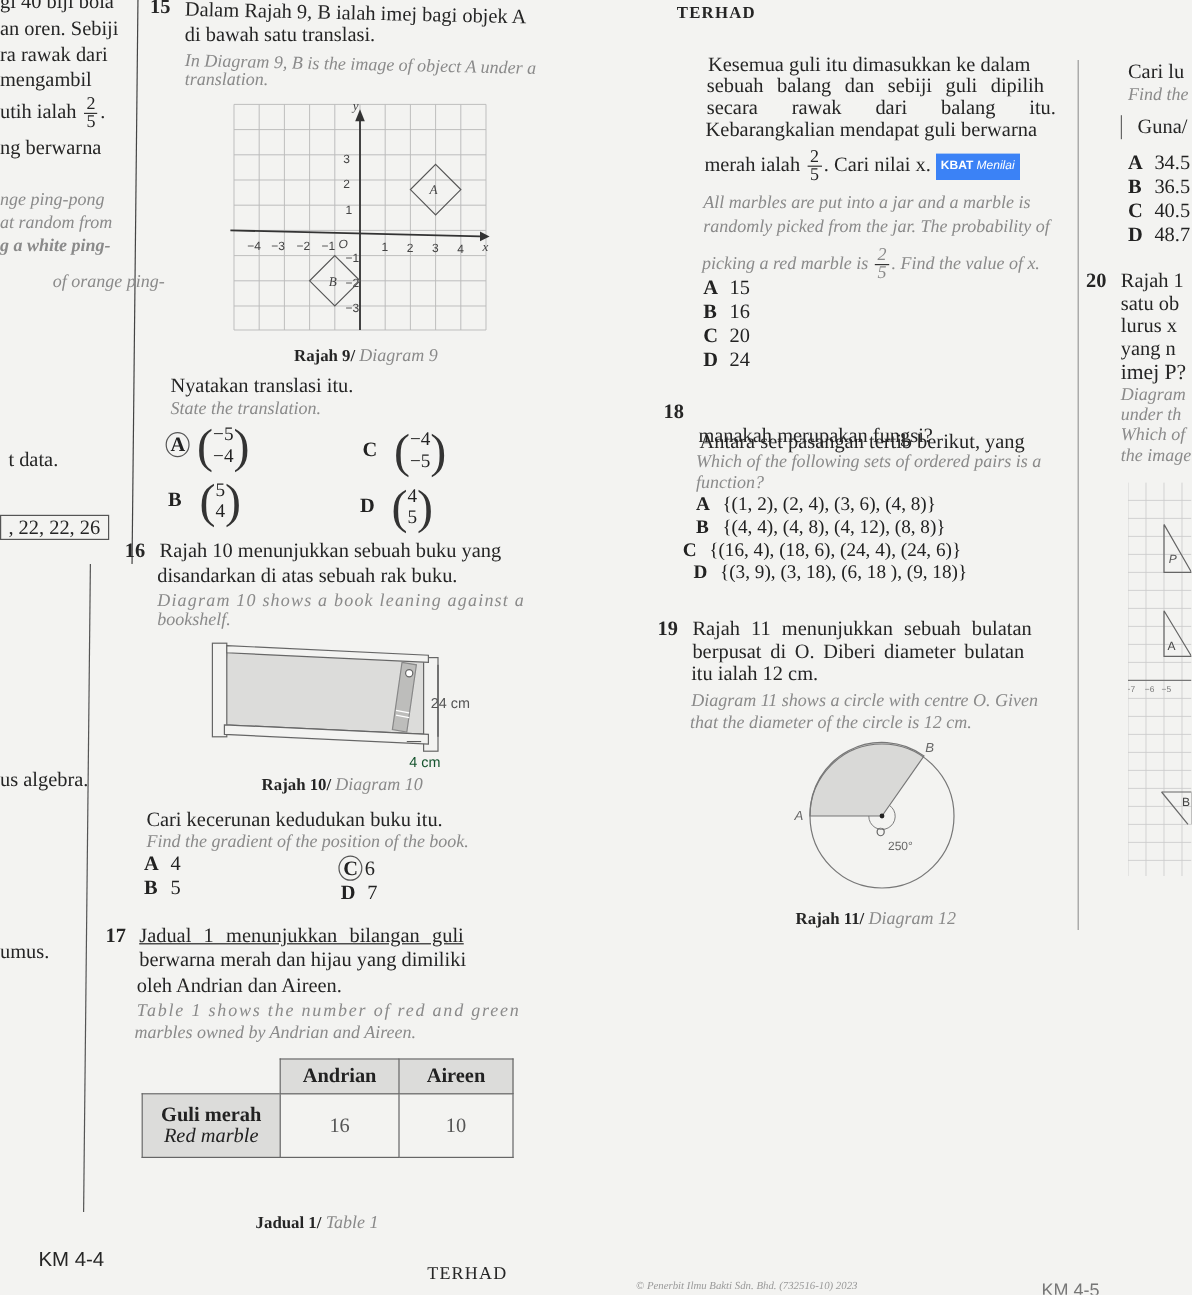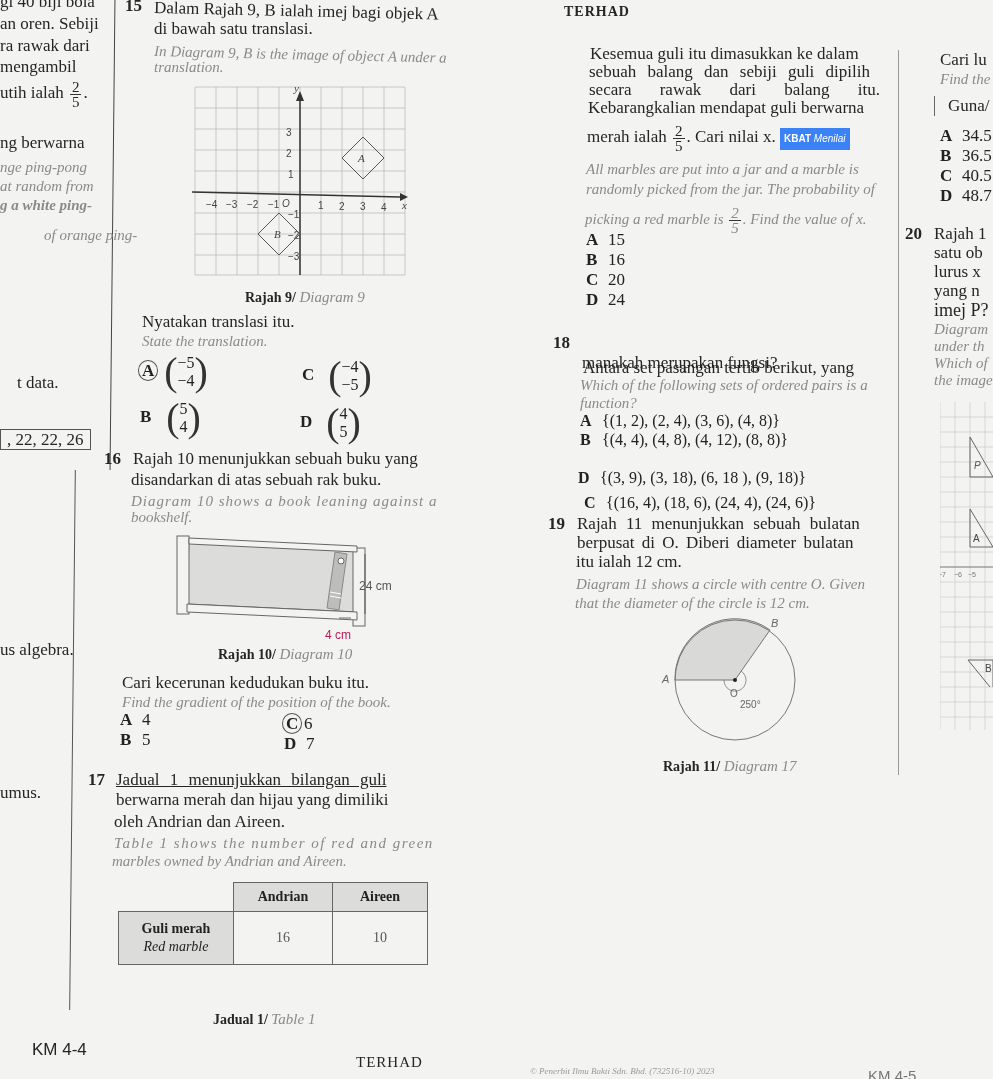--- a/index.html
+++ b/index.html
@@ -13,21 +13,21 @@
   .frac { display:inline-flex; flex-direction:column; align-items:center; vertical-align:middle; font-size:15px; line-height:14px; margin:0 2px; }
   .frac .n { border-bottom:1px solid #333; padding:0 2px; }
   .vec { display:inline-flex; align-items:center; vertical-align:middle; }
   .vec .par { font-size:40px; line-height:40px; font-weight:200; color:#333; }
   .vec .col { display:flex; flex-direction:column; align-items:center; font-size:16px; line-height:18px; }
   .opt { position:absolute; font-size:17px; white-space:nowrap; }
   .opt .lbl { font-weight:bold; display:inline-block; width:22px; }
   .circled { border:1px solid #555; border-radius:50%; padding:0 3px; }
   .badge { display:inline-block; background:#3b82f6; color:#fff; font-family:"Liberation Sans",sans-serif; font-size:10px; font-weight:bold; padding:1px 4px; vertical-align:middle; }
   .badge i { font-weight:normal; }
-  table.marbles { border-collapse:collapse; font-size:14px; }
+  table.marbles { border-collapse:collapse; font-size:17px; }
   table.marbles td { border:1px solid #666; text-align:center; }
   .hdr { background:#dcdcda; font-weight:bold; }
   .rowhdr { background:#dcdcda; width:112px; height:50px; line-height:18px; }
   .rowhdr .en { font-style:italic; font-weight:normal; }
   .cell { width:86px; color:#555; }
   .datbox { border:1px solid #555; padding:0 6px; }
   .footer { font-family:"Liberation Sans",sans-serif; }
 </style>
 </head>
 <body>
@@ -40,26 +40,26 @@
 <div class="t" style="left:0;top:14px;">an oren. Sebiji</div>
 <div class="t" style="left:0;top:36px;">ra rawak dari</div>
 <div class="t" style="left:0;top:57px;">mengambil</div>
 <div class="t" style="left:0;top:80px;">
   <span>utih ialah</span>
   <span class="frac">
       <span class="n">2</span>
       <span>5</span>
     </span>.
 </div>
-<div class="t" style="left:0;top:113px;margin-top:20px;">ng berwarna</div>
+<div class="t" style="left:0;top:113px;">ng berwarna</div>
 <div class="t it" style="left:0;top:158px;">nge ping-pong</div>
 <div class="t it" style="left:0;top:177px;">at random from</div>
 <div class="t it" style="left:0;top:196px;font-weight:bold;">g a white ping-</div>
 <div class="t it" style="left:0;top:226px;padding-left:44px;">of orange ping-</div>
-<div class="t" style="left:17px;top:373px;">t data.</div>
+<div class="t" style="left:7px;top:373px;">t data.</div>
 <div class="t" style="left:0;top:430px;"><span class="datbox">, 22, 22, 26</span></div>
 <div class="t" style="left:0;top:640px;">us algebra.</div>
 <div class="t" style="left:0;top:783px;">umus.</div>
 
 <div class="t b" style="left:125px;top:-4px;">15</div>
 <div class="t" style="left:154px;top:-2px;transform:rotate(1.3deg);transform-origin:left;">Dalam Rajah 9, B ialah imej bagi objek A</div>
 <div class="t" style="left:154px;top:19px;">di bawah satu translasi.</div>
 <div class="t it" style="left:154px;top:42px;transform:rotate(1.3deg);transform-origin:left;">In Diagram 9, B is the image of object A under a</div>
 <div class="t it" style="left:154px;top:58px;">translation.</div>
 
@@ -181,21 +181,21 @@
   <polygon points="12,70 182,78 182,86 12,78" fill="#f3f3f1" stroke="#666"></polygon>
   <polygon points="14,4 182,12 182,18 14,10" fill="#f3f3f1" stroke="#666"></polygon>
   <polygon points="160,18 172,20 164,76 152,74" fill="#bdbdbb" stroke="#888"></polygon>
   <circle cx="166" cy="27" r="3" fill="#fff" stroke="#666"></circle>
   <line x1="155" y1="58" x2="166" y2="60" stroke="#fff"></line>
     <line x1="155" y1="62" x2="166" y2="64" stroke="#fff"></line>
   <line x1="190" y1="20" x2="190" y2="80" stroke="#444" stroke-width="0.8"></line>
   <line x1="164" y1="84" x2="176" y2="84" stroke="#444" stroke-width="0.8"></line>
 </svg>
 <div class="t" style="left:359px;top:576px;font-family:'Liberation Sans',sans-serif;font-size:12px;color:#555;">24 cm</div>
-<div class="t" style="left:325px;top:625px;font-family:'Liberation Sans',sans-serif;font-size:12px;color:#be185d;">4 cm</div>
+<div class="t" style="left:341px;top:625px;font-family:'Liberation Sans',sans-serif;font-size:12px;color:#14532d;">4 cm</div>
 
 <div class="t" style="left:218px;top:645px;font-size:14px;">
   <span class="b">Rajah 10/</span>
   <span class="it">Diagram 10</span>
 </div>
 <div class="t" style="left:122px;top:673px;">Cari kecerunan kedudukan buku itu.</div>
 <div class="t it" style="left:122px;top:693px;">Find the gradient of the position of the book.</div>
 <div class="opt" style="left:120px;top:710px;"><span class="lbl">A</span><span>4</span></div>
 <div class="opt" style="left:120px;top:730px;"><span class="lbl">B</span><span>5</span></div>
 <div class="opt" style="left:282px;top:714px;"><span class="lbl"><span class="circled">C</span></span><span>6</span></div>
@@ -261,21 +261,21 @@
 <div class="opt" style="left:586px;top:270px;"><span class="lbl">C</span><span>20</span></div>
 <div class="opt" style="left:586px;top:290px;"><span class="lbl">D</span><span>24</span></div>
 
 <div class="t b" style="left:553px;top:333px;">18</div>
 <div class="t" style="left:583px;top:318px;margin-top:40px;">Antara set pasangan tertib berikut, yang</div>
 <div class="t" style="left:582px;top:353px;">manakah merupakan fungsi?</div>
 <div class="t it" style="left:580px;top:376px;">Which of the following sets of ordered pairs is a</div>
 <div class="t it" style="left:580px;top:394px;">function?</div>
 <div class="opt" style="left:580px;top:412px;font-size:16px;"><span class="lbl">A</span><span>{(1, 2), (2, 4), (3, 6), (4, 8)}</span></div>
 <div class="opt" style="left:580px;top:431px;font-size:16px;"><span class="lbl">B</span><span>{(4, 4), (4, 8), (4, 12), (8, 8)}</span></div>
-<div class="opt" style="left:584px;top:450px;font-size:16px;margin-top:44px;"><span class="lbl">C</span><span>{(16, 4), (18, 6), (24, 4), (24, 6)}</span></div>
+<div class="opt" style="left:569px;top:450px;font-size:16px;"><span class="lbl">C</span><span>{(16, 4), (18, 6), (24, 4), (24, 6)}</span></div>
 <div class="opt" style="left:578px;top:469px;font-size:16px;"><span class="lbl">D</span><span>{(3, 9), (3, 18), (6, 18 ), (9, 18)}</span></div>
 
 <div class="t b" style="left:548px;top:514px;">19</div>
 <div class="t" style="left:577px;top:514px;word-spacing:5px;">Rajah 11 menunjukkan sebuah bulatan</div>
 <div class="t" style="left:577px;top:533px;word-spacing:3px;">berpusat di O. Diberi diameter bulatan</div>
 <div class="t" style="left:576px;top:552px;">itu ialah 12 cm.</div>
 <div class="t it" style="left:576px;top:575px;">Diagram 11 shows a circle with centre O. Given</div>
 <div class="t it" style="left:575px;top:594px;">that the diameter of the circle is 12 cm.</div>
 
 <svg class="abs" style="left:660px;top:615px;" width="150" height="135" viewBox="0 0 150 135">
@@ -283,21 +283,21 @@
   <circle cx="75" cy="65" r="60" fill="none" stroke="#777" stroke-width="1"></circle>
   <path d="M 64 65 A 11 11 0 1 0 81 56" fill="none" stroke="#777" stroke-width="0.8"></path>
   <circle cx="75" cy="65" r="2" fill="#222"></circle>
   <text x="2" y="68" font-size="11" font-style="italic" fill="#666" font-family="Liberation Sans, sans-serif">A</text>
   <text x="111" y="12" font-size="11" font-style="italic" fill="#666" font-family="Liberation Sans, sans-serif">B</text>
   <text x="70" y="82" font-size="10" fill="#666" font-family="Liberation Sans, sans-serif">O</text>
   <text x="80" y="93" font-size="10" fill="#666" font-family="Liberation Sans, sans-serif">250°</text>
 </svg>
 <div class="t" style="left:663px;top:757px;font-size:14px;">
   <span class="b">Rajah 11/</span>
-  <span class="it">Diagram 17</span>
+  <span class="it">Diagram 12</span>
 </div>
 
 <div class="t" style="left:940px;top:50px;">Cari lu</div>
 <div class="t it" style="left:940px;top:70px;">Find the</div>
 <div class="t" style="left:934px;top:96px;border-left:1px solid #666;padding-left:13px;"><span>Guna/</span></div>
 <div class="opt" style="left:940px;top:126px;"><span class="lbl">A</span><span>34.5</span></div>
 <div class="opt" style="left:940px;top:146px;"><span class="lbl">B</span><span>36.5</span></div>
 <div class="opt" style="left:940px;top:166px;"><span class="lbl">C</span><span>40.5</span></div>
 <div class="opt" style="left:940px;top:186px;"><span class="lbl">D</span><span>48.7</span></div>
 

